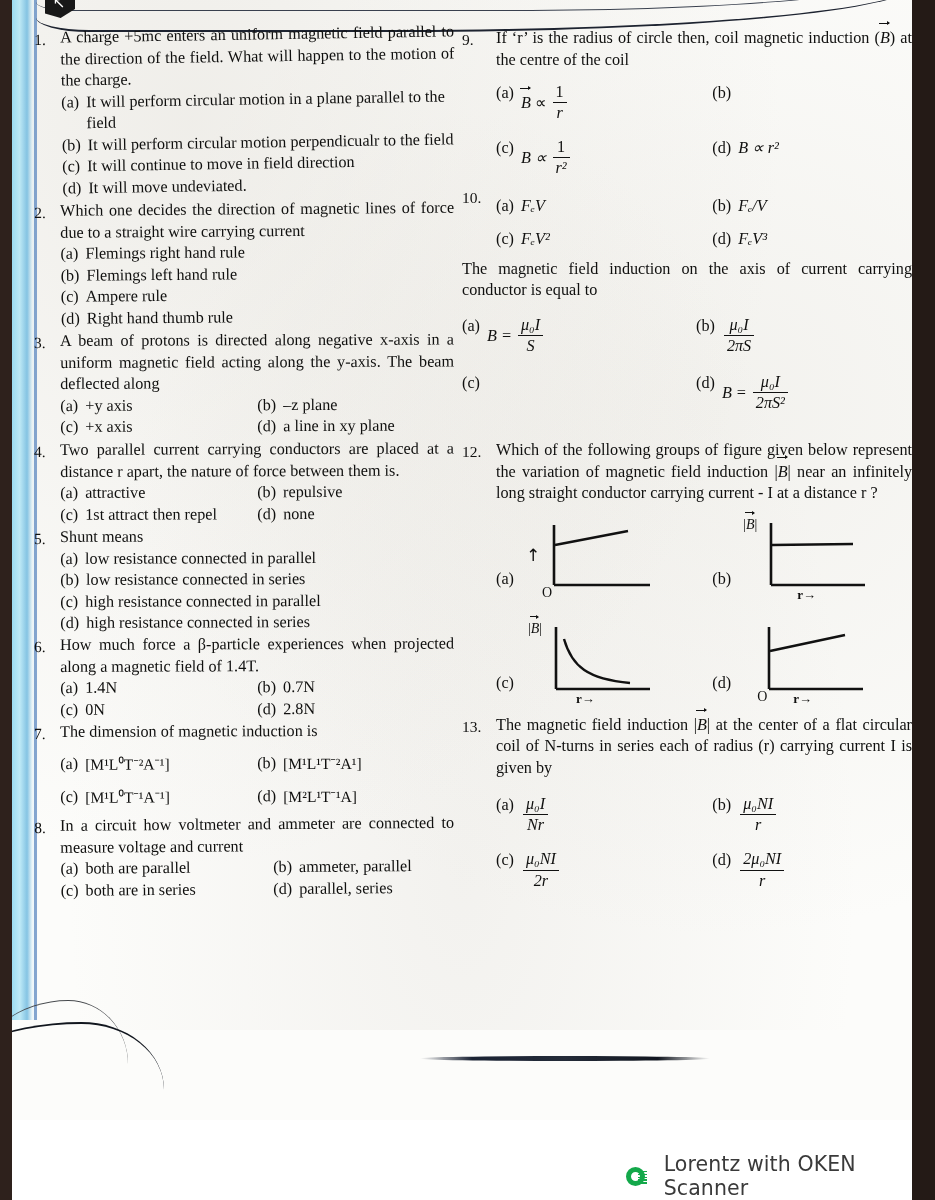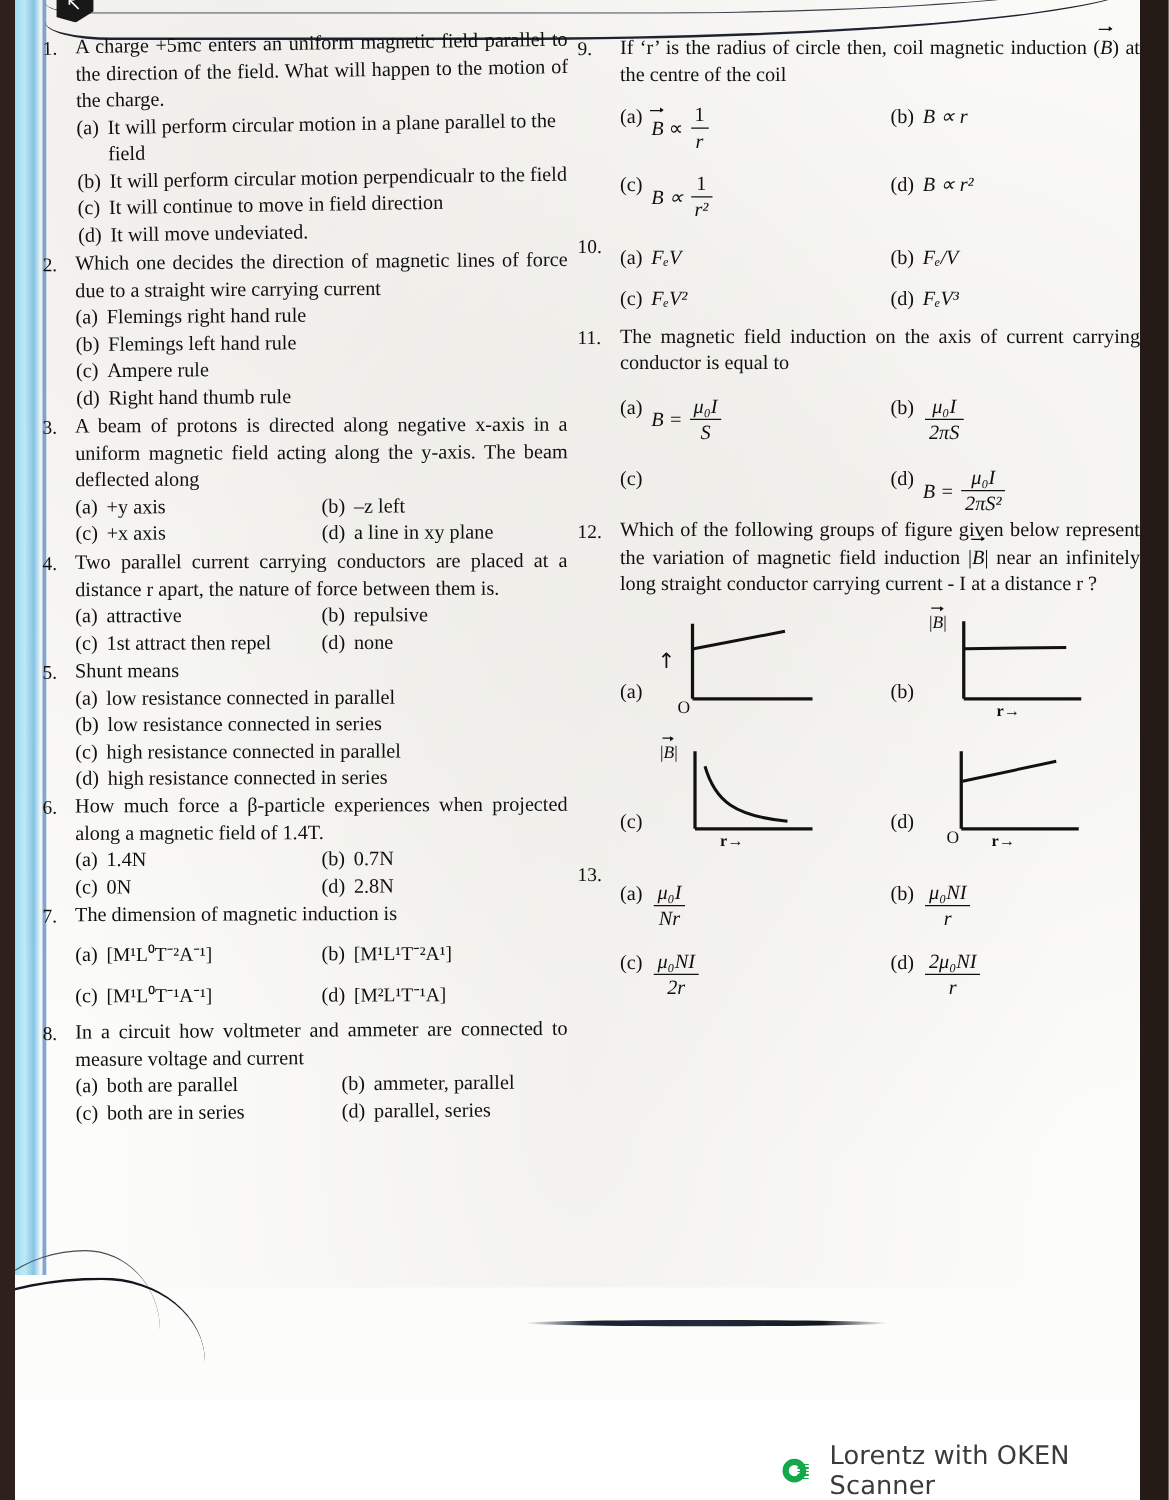--- a/index.html
+++ b/index.html
@@ -329,21 +329,21 @@
         <div class="qbody">
           <div class="qtext">A beam of protons is directed along negative x-axis in a uniform magnetic field acting along the y-axis. The beam deflected along</div>
           <div class="opts">
             <div class="opt-row">
               <div class="opt opt-half-a">
                 <span class="opt-lbl">(a)</span>
                 <span class="opt-txt">+y axis</span>
               </div>
               <div class="opt opt-half-b">
                 <span class="opt-lbl">(b)</span>
-                <span class="opt-txt">–z left</span>
+                <span class="opt-txt">–z plane</span>
               </div>
             </div>
             <div class="opt-row">
               <div class="opt opt-half-a">
                 <span class="opt-lbl">(c)</span>
                 <span class="opt-txt">+x axis</span>
               </div>
               <div class="opt opt-half-b">
                 <span class="opt-lbl">(d)</span>
                 <span class="opt-txt">a line in xy plane</span>
@@ -512,21 +512,20 @@
                   <span class="vec">B</span>
                   <span>∝</span>
                   <span class="frac">
                     <span class="num">1</span>
                     <span class="den mi">r</span>
                   </span>
                 </span>
               </div>
               <div class="opt" style="width:48%">
                 <span class="opt-lbl">(b)</span>
-                <span class="opt-txt mi">B ∝ r</span>
               </div>
             </div>
             <div class="opt-row">
               <div class="opt" style="width:52%">
                 <span class="opt-lbl">(c)</span>
                 <span class="opt-txt">
                   <span class="mi">B ∝</span>
                   <span class="frac">
                     <span class="num">1</span>
                     <span class="den mi">r²</span>
@@ -564,21 +563,20 @@
               <div class="opt" style="width:48%">
                 <span class="opt-lbl">(d)</span>
                 <span class="opt-txt mi">FₑV³</span>
               </div>
             </div>
           </div>
         </div>
       </div>
 
       <div class="q" style="margin-top:8px">
-        <div class="qnum" style="flex:0 0 34px">11.</div>
         <div class="qbody">
           <div class="qtext">The magnetic field induction on the axis of current carrying conductor is equal to</div>
           <div class="opts" style="margin-top:14px">
             <div class="opt-row" style="margin-bottom:18px">
               <div class="opt" style="width:52%">
                 <span class="opt-lbl">(a)</span>
                 <span class="opt-txt">
                   <span class="mi">B =</span>
                   <span class="frac">
                     <span class="num mi">μ₀I</span>
@@ -608,21 +606,21 @@
                     <span class="num mi">μ₀I</span>
                     <span class="den mi">2πS²</span>
                   </span>
                 </span>
               </div>
             </div>
           </div>
         </div>
       </div>
 
-      <div class="q" style="margin-top:2px">
+      <div class="q" style="margin-top:28px">
         <div class="qnum" style="flex:0 0 34px">12.</div>
         <div class="qbody">
           <div class="qtext">
             <span>Which of the following groups of figure given below represent the variation of magnetic field induction |</span><span class="vec">B</span><span>| near an infinitely long straight conductor carrying current - I at a distance r ?</span>
           </div>
 
           <div class="graphs">
 
             <div class="grow" style="margin-top:14px">
               <div class="gcell" style="width:52%">
@@ -677,20 +675,23 @@
                 </div>
               </div>
             </div>
           </div>
         </div>
       </div>
 
       <div class="q" style="margin-top:4px">
         <div class="qnum" style="flex:0 0 34px">13.</div>
         <div class="qbody">
+          <div class="qtext">
+            <span>The magnetic field induction |</span><span class="vec">B</span><span>| at the center of a flat circular coil of N-turns in series each of radius (r) carrying current I is given by</span>
+          </div>
           <div class="opts" style="margin-top:16px">
             <div class="opt-row" style="margin-bottom:16px">
               <div class="opt" style="width:52%">
                 <span class="opt-lbl">(a)</span>
                 <span class="opt-txt">
                   <span class="frac">
                     <span class="num mi">μ₀I</span>
                     <span class="den mi">Nr</span>
                   </span>
                 </span>

